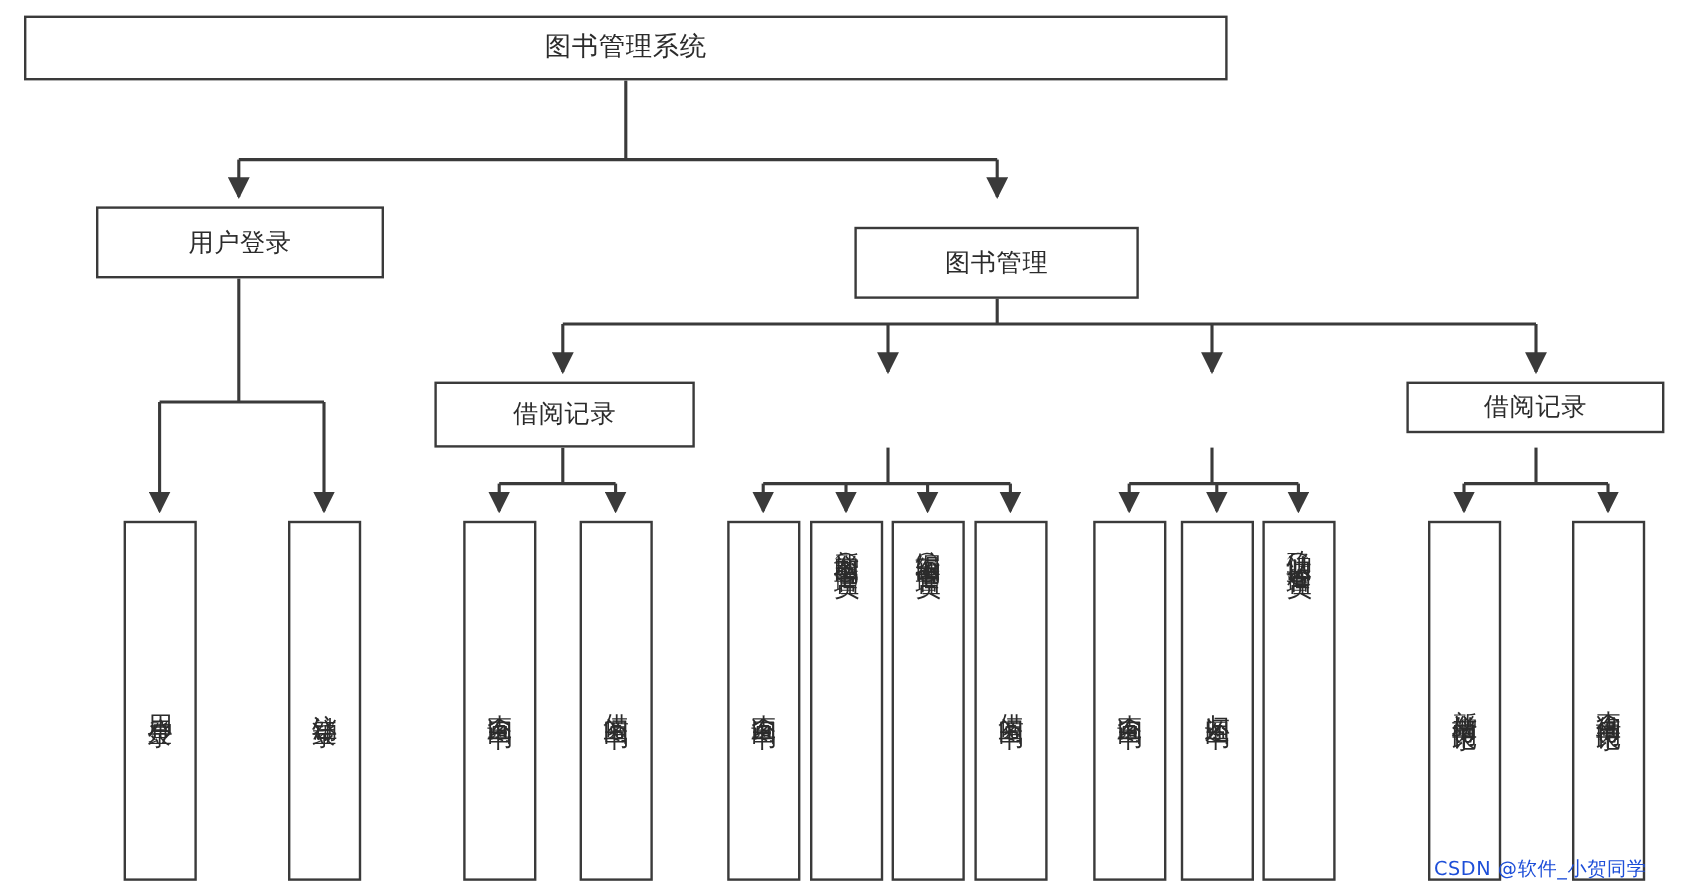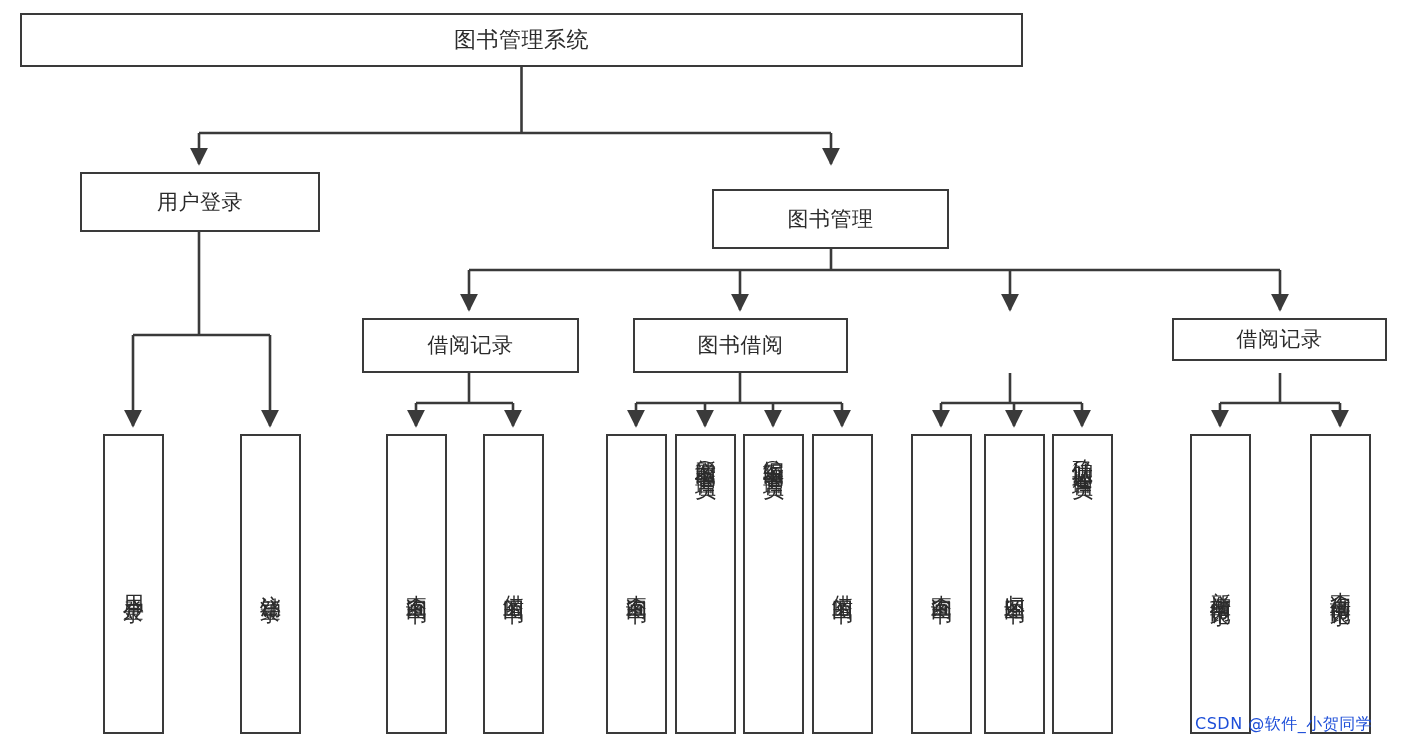--- a/index.html
+++ b/index.html
@@ -136,23 +136,20 @@
   <div class="node h" style="left:80px; top:172px; width:240px; height:60px;">
     <span class="label">用户登录</span>
   </div>
   <div class="node h" style="left:712px; top:172px; width:237px; height:60px;margin-top:17px;">
     <span class="label">图书管理</span>
   </div>
 
   <div class="node h" style="left:362px; top:318px; width:217px; height:55px;">
     <span class="label">借阅记录</span>
   </div>
-  <div class="node h" style="left:633px; top:318px; width:215px; height:55px;">
-    <span class="label">图书借阅</span>
-  </div>
   <div class="node h" style="left:1172px; top:318px; width:215px; height:43px;">
     <span class="label">借阅记录</span>
   </div>
 
   <div class="node v mid" style="left:103px; top:434px; width:61px; height:300px;">
     <span class="label">用户登录</span>
   </div>
   <div class="node v mid" style="left:240px; top:434px; width:61px; height:300px;">
     <span class="label">注销登录</span>
   </div>

